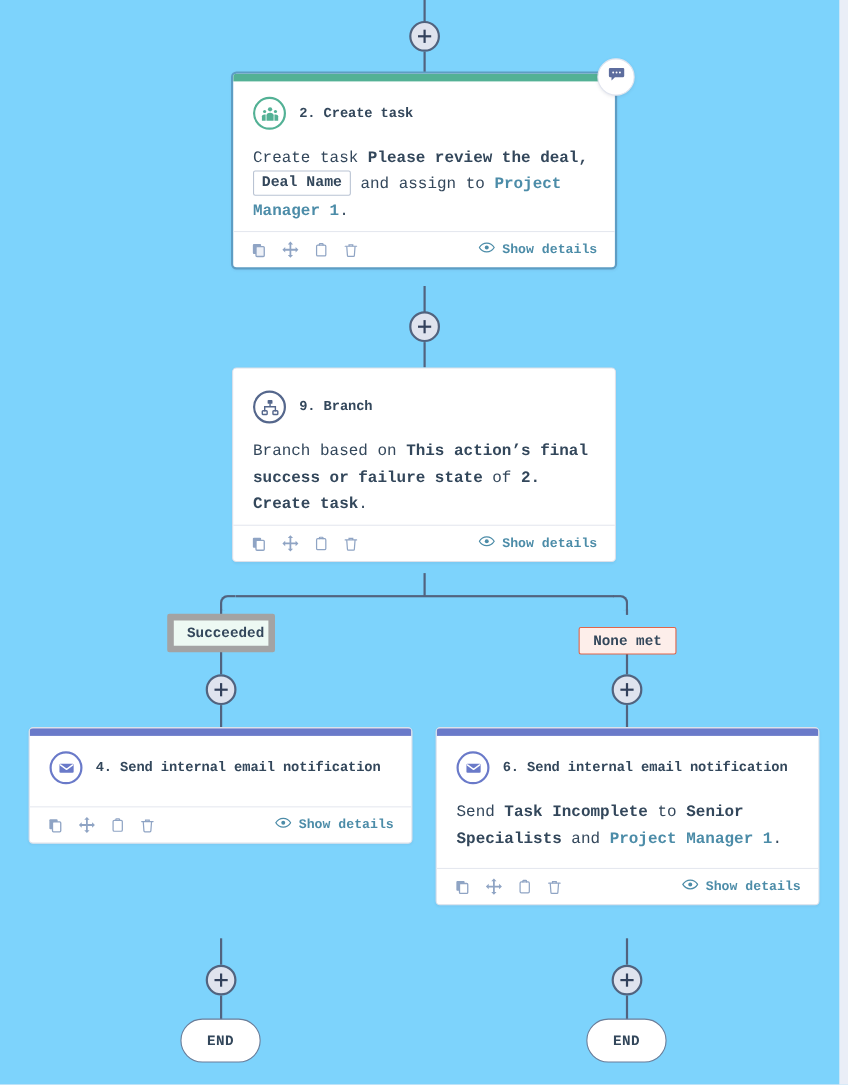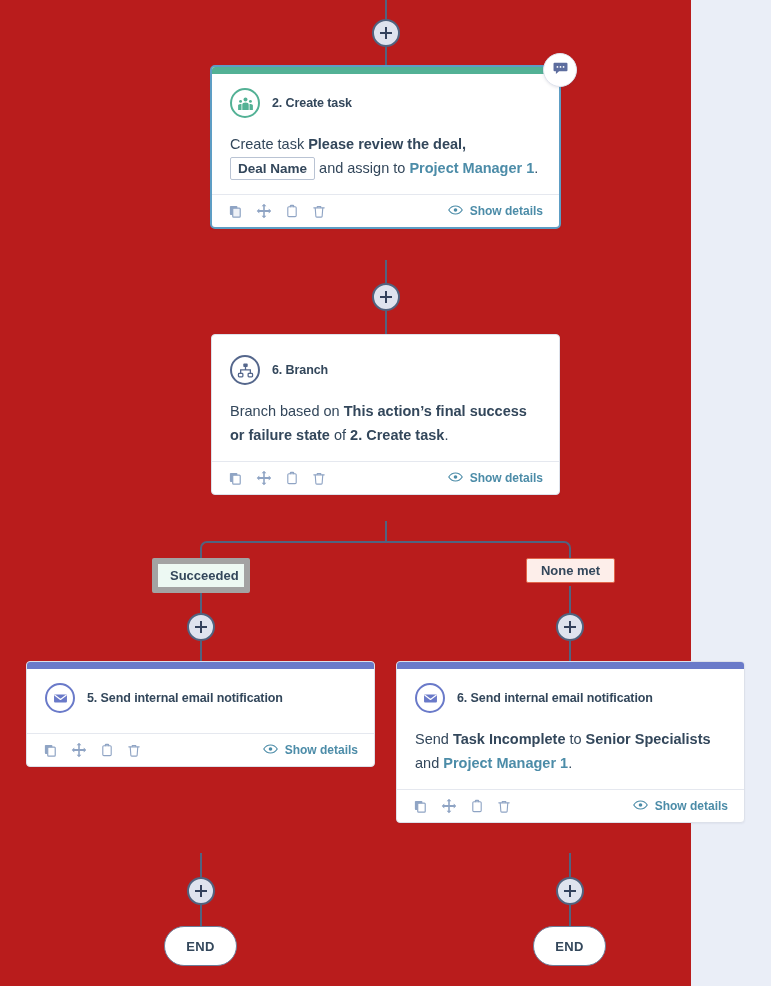--- a/index.html
+++ b/index.html
@@ -5,23 +5,24 @@
   * { box-sizing: border-box; }
   html, body {
     margin: 0; padding: 0;
     width: 771px; height: 986px;
     background: #eaeef7;
     font-family: "Liberation Sans", sans-serif;
     overflow: hidden;
   }
   #canvas {
     position: relative;
-    width: 691px;
+    width: 763px;
     height: 986px;
-    background: #b91c1c;
+    background: #7dd3fc;
+    font-family: Liberation Mono, monospace;
   }
 
   
   .vline {
     position: absolute;
     width: 2px;
     background: #51637f;
   }
   .hline {
     position: absolute;
@@ -172,20 +173,21 @@
     color: #33475b;
     text-align: center;
   }
   .label-success {
     background: #edf9f3;
     border: 6px solid #a3a3a3;
   }
   .label-none {
     background: #fdeeea;
     border: 1px solid #e0654a;
+    margin-top: 12px;
   }
 
   
   .end-node {
     position: absolute;
     width: 73px; height: 40px;
     background: #fff;
     border: 1px solid #6b7d99;
     border-radius: 20px;
     display: flex;
@@ -323,21 +325,21 @@
     <div class="card-body" style="padding-top:20px;">
       <div class="card-head">
         <div class="card-icon" style="color:#55678c;">
           <svg width="17" height="17" viewBox="0 0 20 20" fill="none" stroke="#55678c" stroke-width="1.5">
             <rect x="7.4" y="1.9" width="5.2" height="4" rx="0.9" fill="#55678c" stroke="none"></rect>
             <rect x="1.7" y="13.4" width="5.2" height="4" rx="0.9"></rect>
             <rect x="13.1" y="13.4" width="5.2" height="4" rx="0.9"></rect>
             <path d="M10 5.9v3.3M4.3 13.4v-4.2h11.4v4.2" stroke-linecap="round"></path>
           </svg>
         </div>
-        <div class="card-title">6. Branch</div>
+        <div class="card-title">9. Branch</div>
       </div>
       <div class="card-text">
         <span>Branch based on </span><b>This action’s final success or failure state</b><span> of </span><b>2. Create task</b><span>.</span>
       </div>
     </div>
     <div class="card-footer">
       <div class="footer-actions">
         <span class="act">
           <svg width="15" height="15" viewBox="0 0 20 20" fill="none" stroke="#8fa4c4" stroke-width="1.6">
             <rect x="2.5" y="2.5" width="10" height="12" rx="1.2" fill="#8fa4c4" stroke="none"></rect>
@@ -385,21 +387,21 @@
   <div class="card" style="left:26px; top:661px; width:349px;">
     <div class="card-accent" style="background:#6a7ac9;"></div>
     <div class="card-body">
       <div class="card-head">
         <div class="card-icon" style="color:#6a7ac9;">
           <svg width="17" height="17" viewBox="0 0 20 20">
             <rect x="2.4" y="5.2" width="15.2" height="9.6" rx="1.2" fill="#6a7ac9"></rect>
             <path d="M3.4 6.3l6.6 4.8 6.6-4.8" fill="none" stroke="#ffffff" stroke-width="1.5" stroke-linecap="round" stroke-linejoin="round"></path>
           </svg>
         </div>
-        <div class="card-title">5. Send internal email notification</div>
+        <div class="card-title">4. Send internal email notification</div>
       </div>
     </div>
     <div class="card-footer">
       <div class="footer-actions">
         <span class="act">
           <svg width="15" height="15" viewBox="0 0 20 20" fill="none" stroke="#8fa4c4" stroke-width="1.6">
             <rect x="2.5" y="2.5" width="10" height="12" rx="1.2" fill="#8fa4c4" stroke="none"></rect>
             <rect x="6.3" y="5.6" width="10" height="12" rx="1.2" fill="#ffffff" stroke="#8fa4c4"></rect>
           </svg>
         </span>

